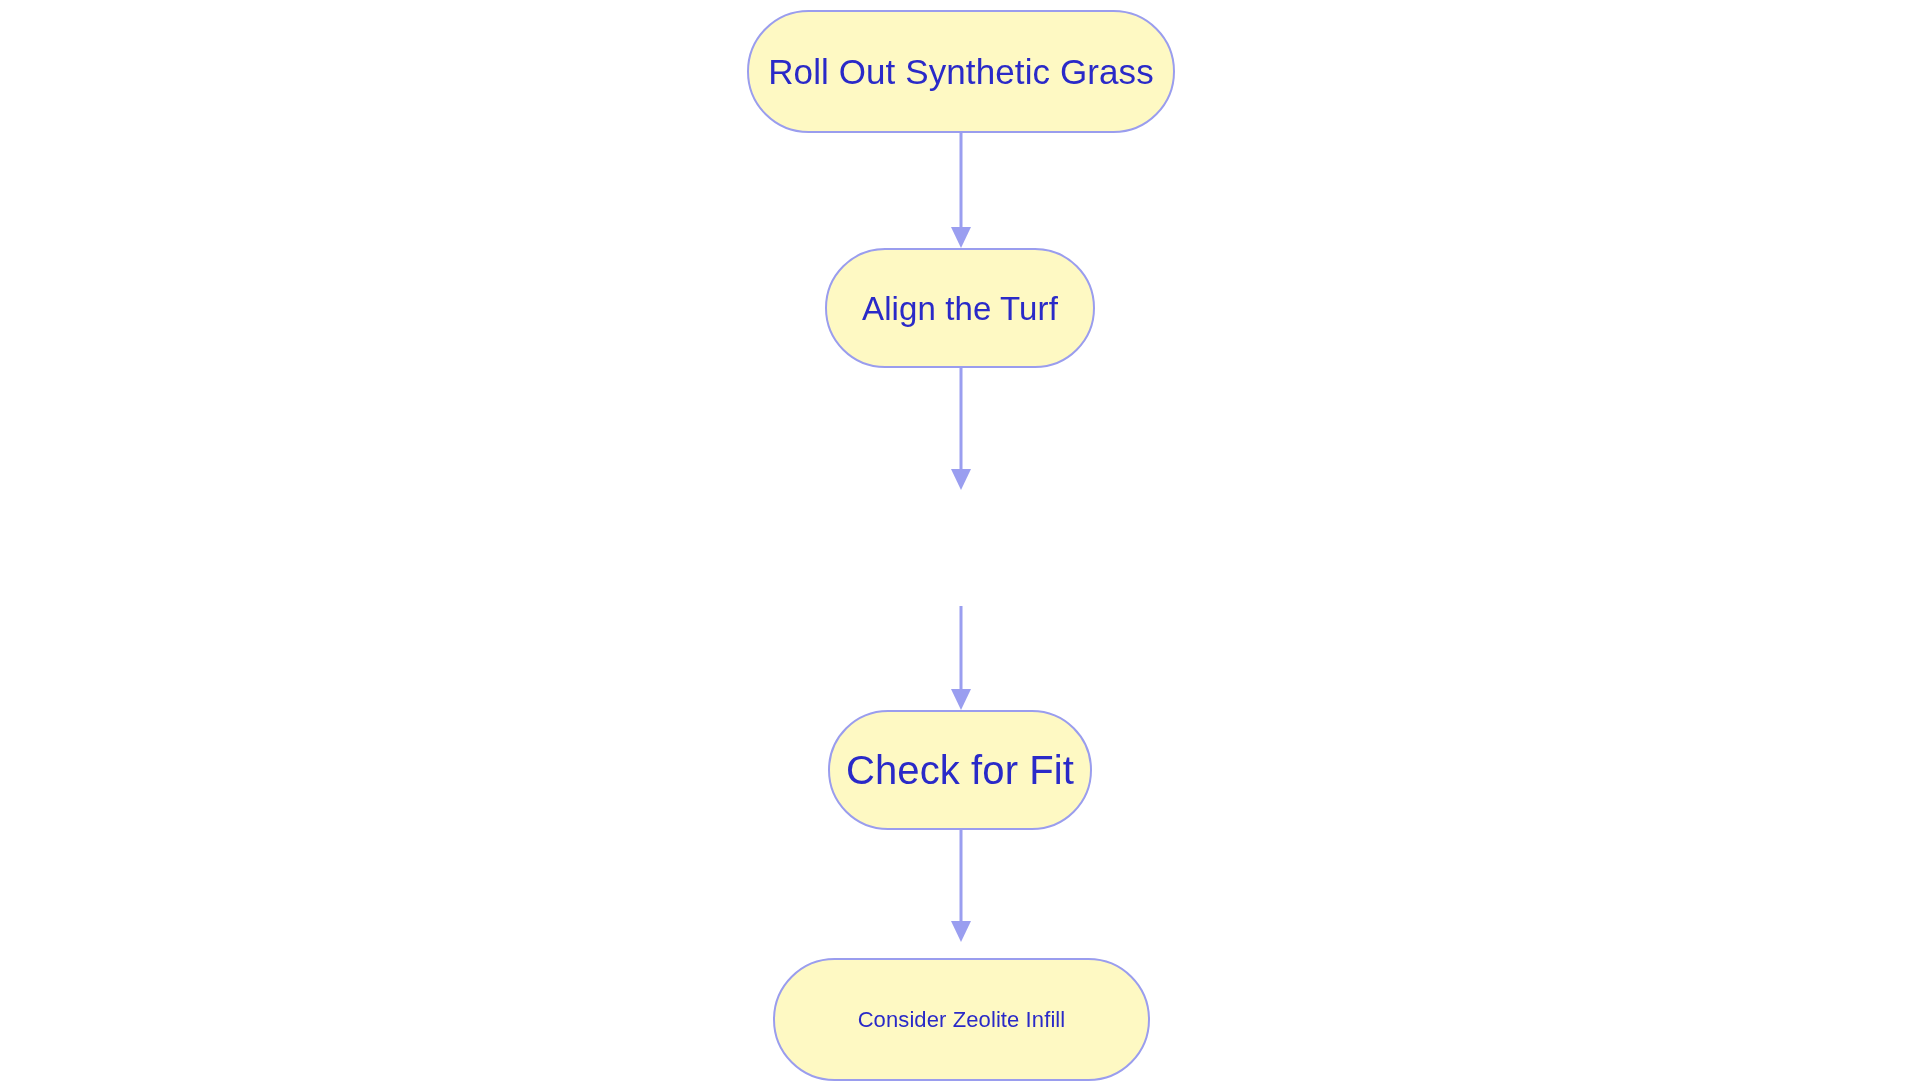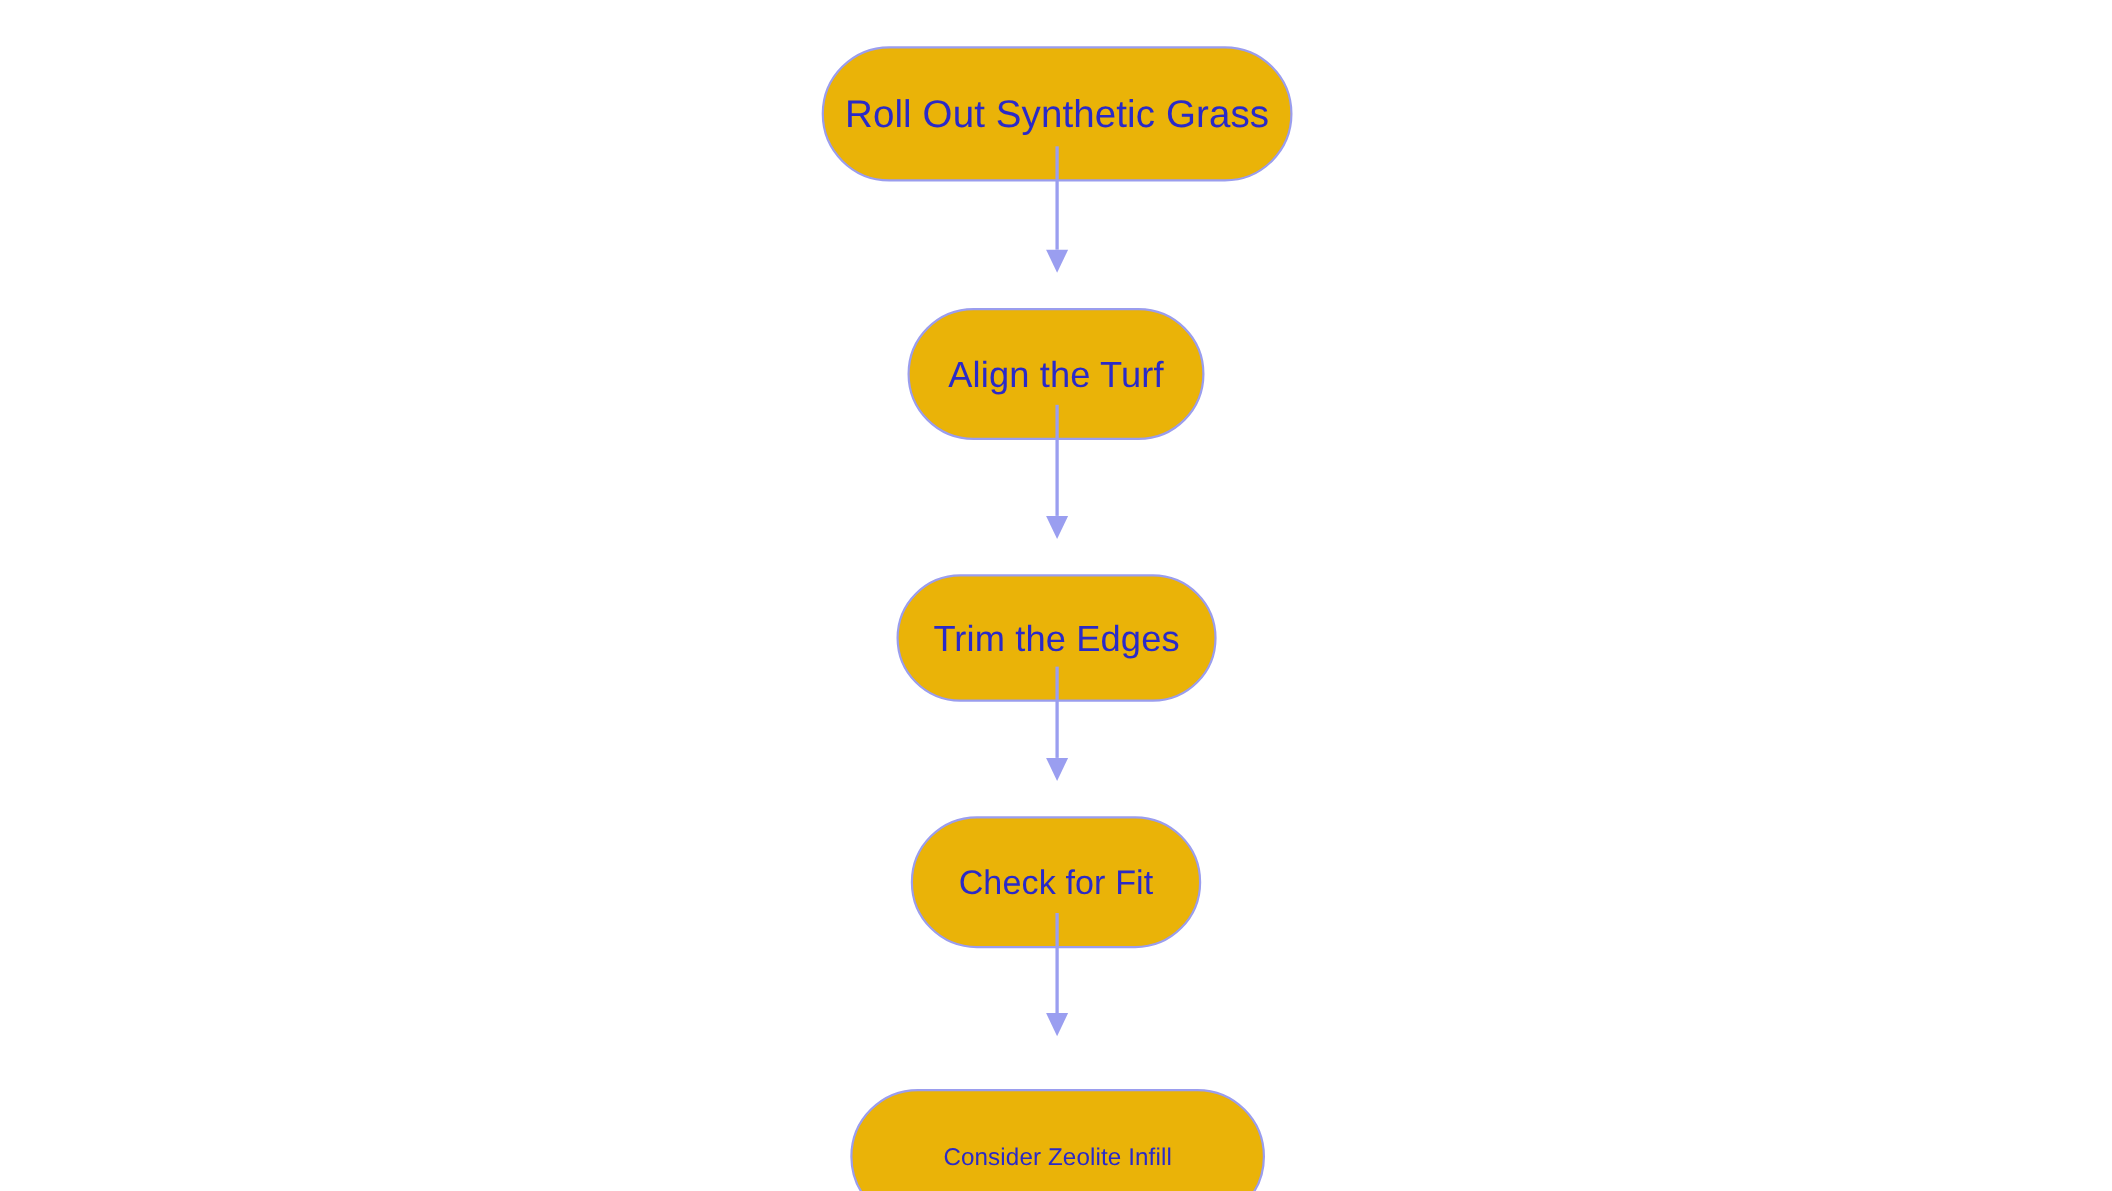--- a/index.html
+++ b/index.html
@@ -21,43 +21,42 @@
     height: 1083px;
     background: #ffffff;
   }
 
   .flow-node {
     position: absolute;
     box-sizing: border-box;
     display: flex;
     align-items: center;
     justify-content: center;
-    background: #eab308;
+    background: #fef9c3;
     border: 2px solid #9a9dee;
     border-radius: 999px;
     color: #2a2ac8;
     font-family: "Liberation Sans", "DejaVu Sans", sans-serif;
     font-weight: 400;
     letter-spacing: 0.1px;
     white-space: nowrap;
     user-select: none;
-    margin-top: 32px;
   }
 
   .flow-node .node-label {
     display: block;
     line-height: 1;
     padding: 0 4px;
   }
 
   
   .node-1 { left: 747px; top: 10px;  width: 428px; height: 123px; font-size: 35px; }
   .node-2 { left: 825px; top: 248px; width: 270px; height: 120px; font-size: 33px; text-align: right; }
   .node-3 { left: 815px; top: 490px; width: 291px; height: 116px; font-size: 33px; }
-  .node-4 { left: 828px; top: 710px; width: 264px; height: 120px; font-size: 31px; }
+  .node-4 { left: 828px; top: 710px; width: 264px; height: 120px; font-size: 40px; }
   .node-5 { left: 773px; top: 958px; width: 377px; height: 123px; font-size: 22px; }
 
   
   .flow-edge {
     position: absolute;
     width: 24px;
     pointer-events: none;
   }
   .flow-edge .edge-shaft {
     position: absolute;
@@ -107,23 +106,20 @@
 
   <div class="flow-node node-2">
     <span class="node-label">Align the Turf</span>
   </div>
 
   <div class="flow-edge edge-2">
     <div class="edge-shaft"></div>
     <div class="edge-head"></div>
   </div>
 
-  <div class="flow-node node-3">
-    <span class="node-label">Trim the Edges</span>
-  </div>
 
   <div class="flow-edge edge-3">
     <div class="edge-shaft"></div>
     <div class="edge-head"></div>
   </div>
 
   <div class="flow-node node-4">
     <span class="node-label">Check for Fit</span>
   </div>
 

